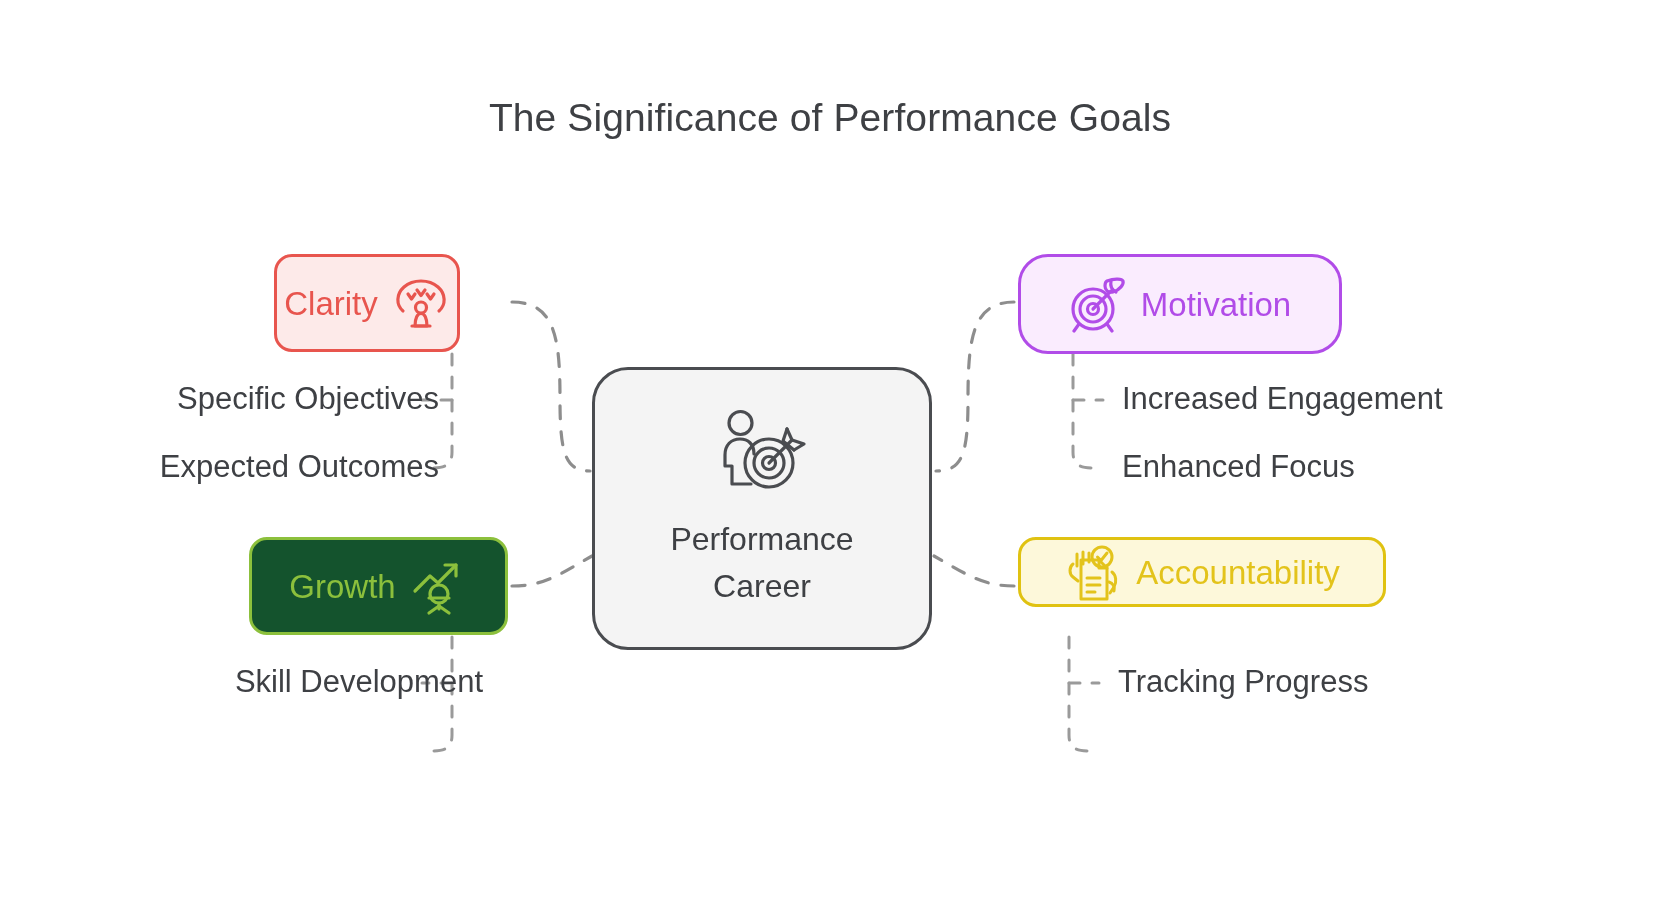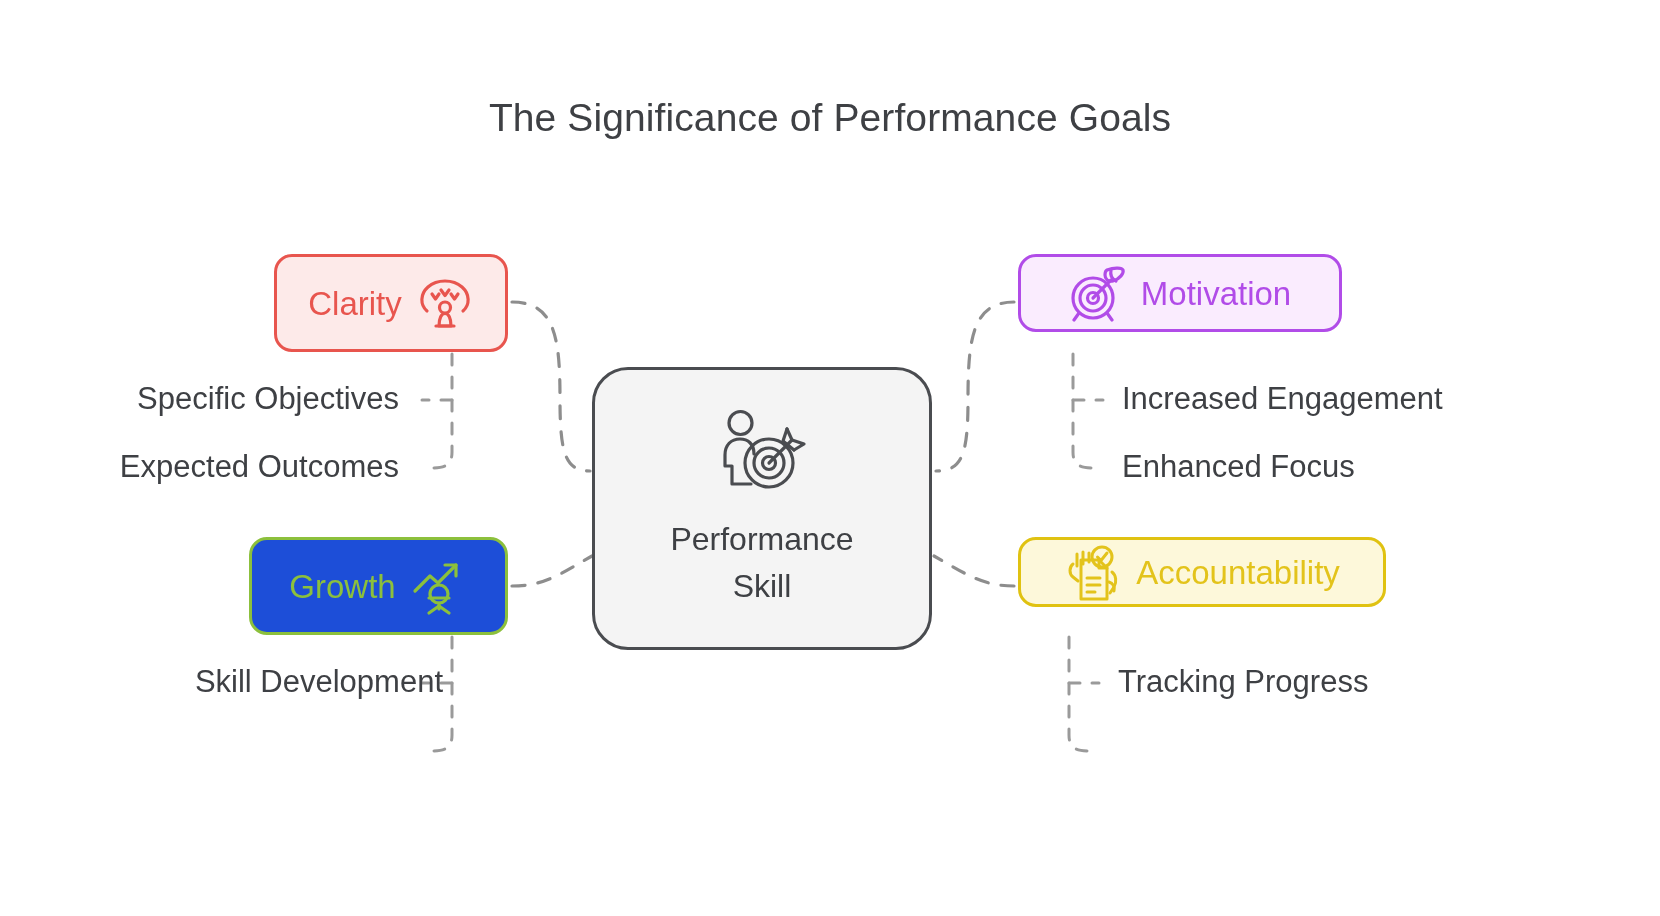--- a/index.html
+++ b/index.html
@@ -103,52 +103,52 @@
   .node .n-icon {
     display: flex;
     align-items: center;
     justify-content: center;
     flex: 0 0 auto;
   }
   .node.icon-right { justify-content: center; }
   .node.icon-left  { justify-content: center; }
 
   #node-clarity {
-    left: 274px; top: 254px; width: 234px; height: 98px;
+    left: 274px; top: 254px; width: 186px; height: 98px;
     border-color: #e8554e; background: #fdeae9;
   }
   #node-clarity .n-label { color: #e8554e; }
 
   #node-growth {
     left: 249px; top: 537px; width: 259px; height: 98px;
-    border-color: #8cc03c; background: #1d4ed8;
+    border-color: #8cc03c; background: #14532d;
   }
   #node-growth .n-label { color: #8cc03c; }
 
   #node-motivation {
-    left: 1018px; top: 254px; width: 324px; height: 78px;
-    border-color: #b14ce8; background: #faecfe;
+    left: 1018px; top: 254px; width: 324px; height: 100px;
+    border-color: #b14ce8; background: #faecfe; border-radius: 30px;
   }
   #node-motivation .n-label { color: #b14ce8; }
 
   #node-accountability {
     left: 1018px; top: 537px; width: 368px; height: 70px;
     border-color: #e0c211; background: #fdf8da;
   }
   #node-accountability .n-label { color: #e3c31b; }
 
   
   .leaf {
     position: absolute;
     font-size: 31px;
     line-height: 1;
     color: #3e4044;
     white-space: nowrap;
   }
-  .leaf.right-align { text-align: right; }
+  .leaf.right-align { text-align: right; margin-left: 40px; }
   .leaf.left-align  { text-align: left; }
 
   #leaf-l1 { left: 0;    top: 383px; width: 399px; }
   #leaf-l2 { left: 0;    top: 451px; width: 399px; }
   #leaf-l3 { left: 0;    top: 666px; width: 399px; padding-left: 44px; }
   #leaf-l4 { left: 0;    top: 734px; width: 399px; }
 
   #leaf-r1 { left: 1122px; top: 383px; }
   #leaf-r2 { left: 1122px; top: 451px; }
   #leaf-r3 { left: 1118px; top: 666px; }
@@ -196,21 +196,21 @@
         <circle cx="55" cy="55" r="15"></circle>
         <circle cx="55" cy="55" r="6.5"></circle>
 
         <path d="M 55 55 L 78 32"></path>
 
         <path d="M 73 21 L 78 32 L 90 36 L 80 42"></path>
         <path d="M 73 21 L 69 33 L 80 42"></path>
       </svg>
     </span>
     <div id="center-label">Performance
-Skill</div>
+Career</div>
   </div>
 
   <div class="node icon-right" id="node-clarity">
     <span class="n-label">Clarity</span>
     <span class="n-icon">
       <svg width="58" height="58" viewBox="0 0 58 58" fill="none" stroke="#e8554e" stroke-width="3.2" stroke-linecap="round" stroke-linejoin="round">
 
         <path d="M 11 37 C 4 31, 4 20, 12 13 C 21 5, 37 5, 46 13 C 54 20, 54 31, 47 37"></path>
 
         <path d="M 16 20 L 19.5 25 L 23 20"></path>

